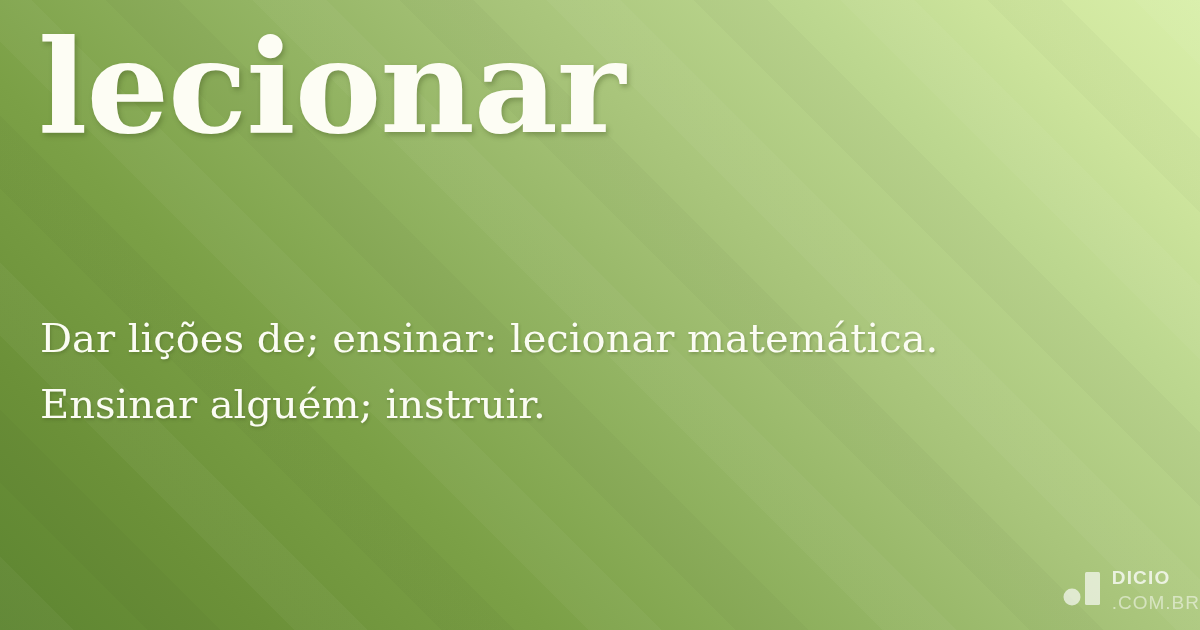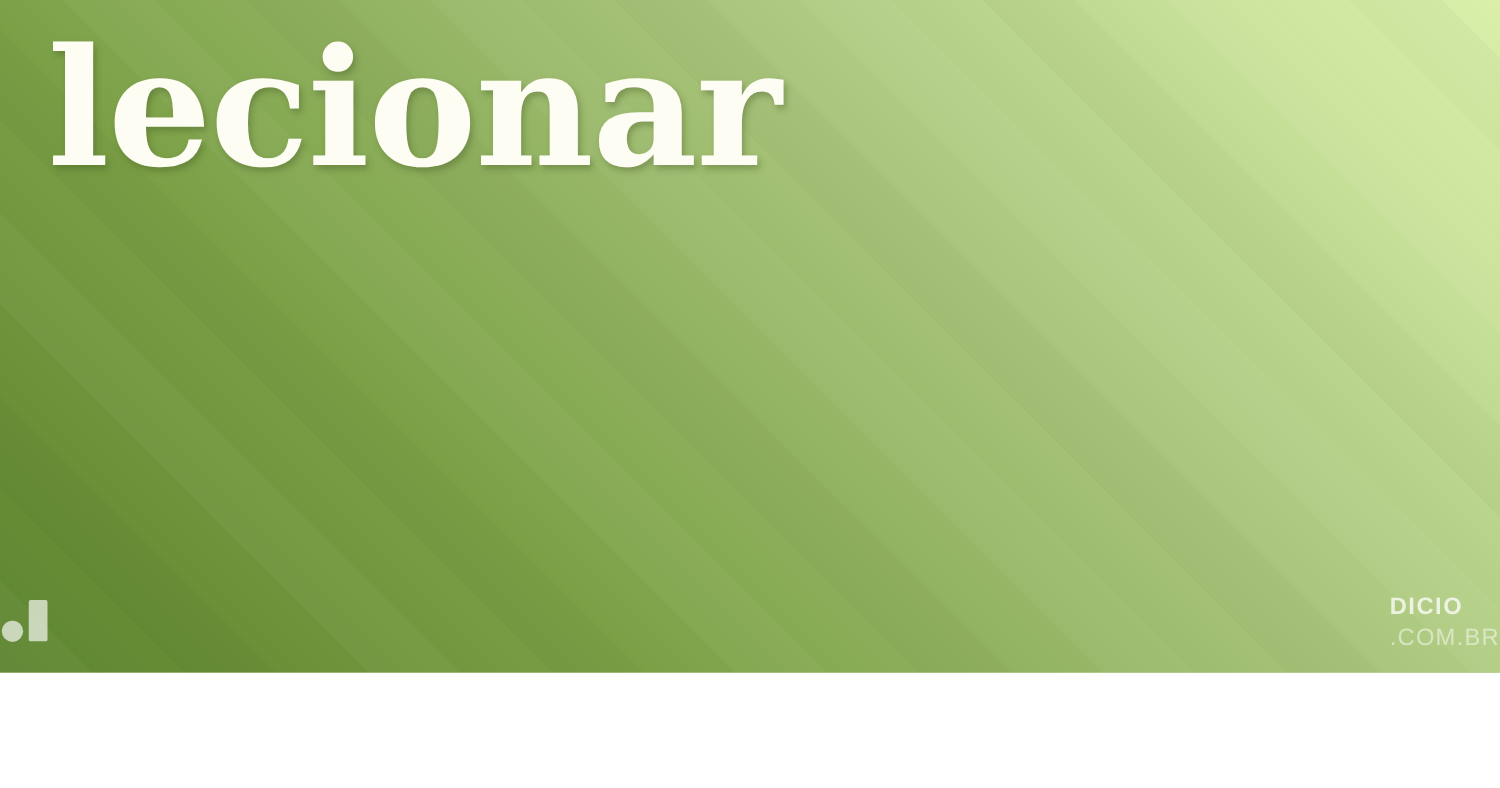--- a/index.html
+++ b/index.html
@@ -9,21 +9,21 @@
   body {
     width: 1200px;
     height: 630px;
     overflow: hidden;
     font-family: "Liberation Serif", serif;
   }
 
   #card {
     position: relative;
     width: 1200px;
-    height: 538px;
+    height: 630px;
     overflow: hidden;
     
     background-color: #8faf5a;
     background-image: linear-gradient(45deg,
         #5d8531 0%,
         #6b9038 14%,
         #7ba046 30%,
         #93b463 48%,
         #a8c47a 62%,
         #bcd78f 78%,
@@ -87,21 +87,21 @@
   }
 
   
   #brand {
     position: absolute;
     left: 0;
     right: 0;
     bottom: 18px;
     display: flex;
     align-items: center;
-    justify-content: space-between;
+    justify-content: flex-end;
     gap: 10px;
     opacity: 0.82;
   }
 
   .brand-mark {
     display: block;
   }
 
   .brand-text {
     display: flex;
@@ -131,20 +131,24 @@
 <body>
 
 <div id="card">
 
   <div id="stripes"></div>
 
   <div id="content">
 
     <h1 class="headword">lecionar</h1>
 
+    <div class="definitions">
+      <p class="definition-line">Dar lições de; ensinar: lecionar matemática.</p>
+      <p class="definition-line">Ensinar alguém; instruir.</p>
+    </div>
 
     <div id="brand">
 
       <span class="brand-mark">
         <svg width="40" height="36" viewBox="0 0 40 36" xmlns="http://www.w3.org/2000/svg">
           <circle cx="10" cy="27" r="8.5" fill="rgba(255,255,255,0.80)"></circle>
           <rect x="23" y="2" width="15" height="33" rx="1.5" fill="rgba(255,255,255,0.80)"></rect>
         </svg>
       </span>
 

